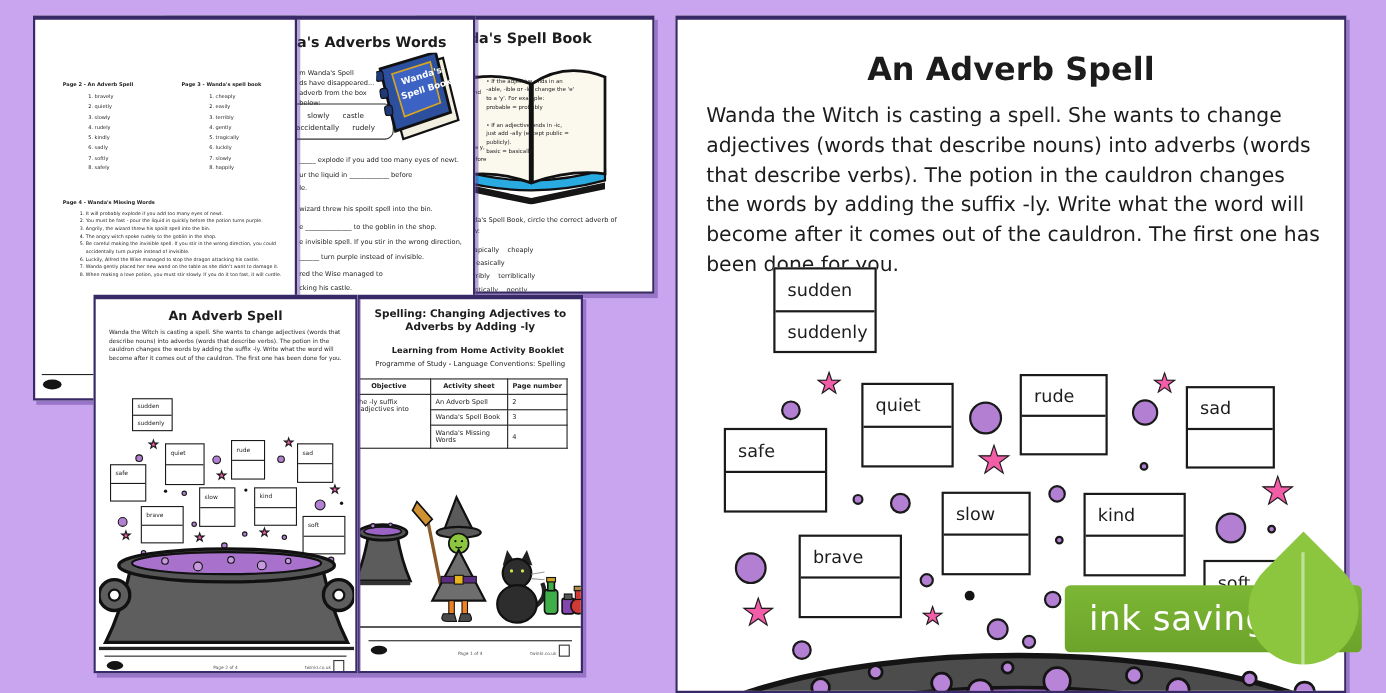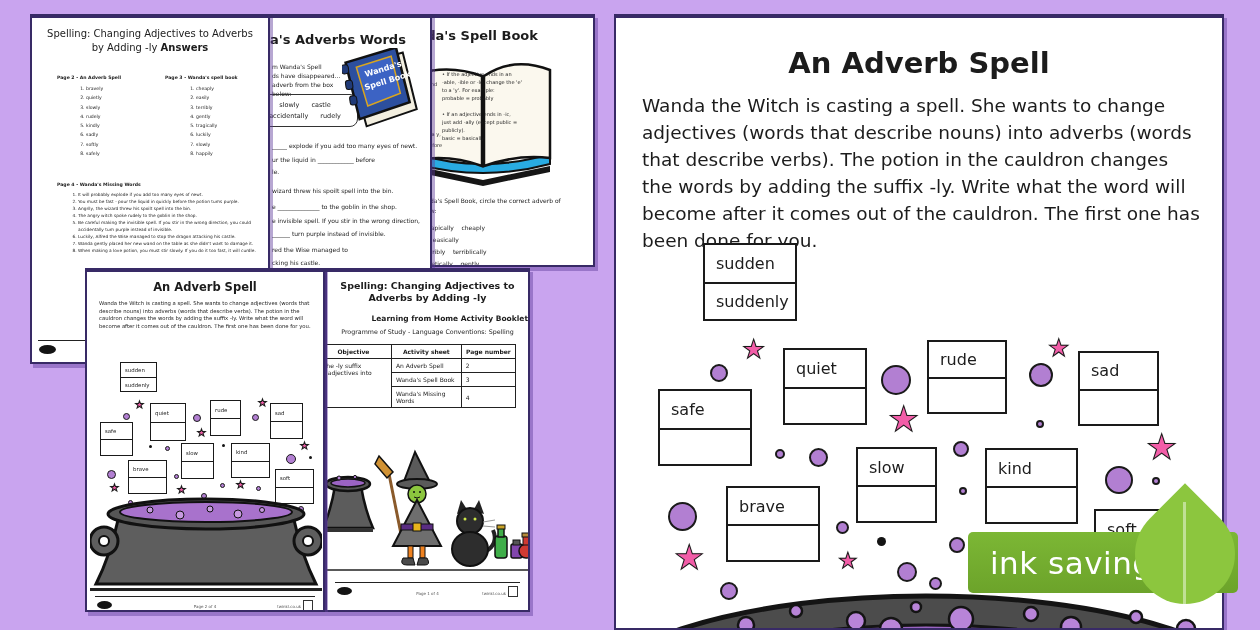--- a/index.html
+++ b/index.html
@@ -39,21 +39,21 @@
   .mw-bank .row{display:flex;justify-content:center;gap:12px;}
   .mw-line{position:absolute;left:120px;font-size:6px;white-space:nowrap;}
   
   .sb-title{position:absolute;font-size:13px;font-weight:700;white-space:nowrap;}
   .bookline{font-size:5px;line-height:8px;min-height:8px;white-space:nowrap;}
   .sb-frag{position:absolute;font-size:5px;white-space:nowrap;}
   .sb-bottom{position:absolute;font-size:6px;line-height:10px;white-space:nowrap;}
   .sb-opt{font-size:6px;line-height:12px;white-space:pre;}
   
   .bc-title{position:absolute;left:4px;right:4px;text-align:center;font-size:9.5px;font-weight:700;line-height:1.3;}
-  .bc-sub{position:absolute;left:0;right:0;text-align:right;font-size:7.5px;font-weight:700;margin-left:14px;}
+  .bc-sub{position:absolute;left:0;right:0;text-align:center;font-size:7.5px;font-weight:700;margin-left:14px;}
   .bc-prog{position:absolute;left:0;right:0;text-align:center;font-size:6.3px;}
   table.bc{position:absolute;border-collapse:collapse;font-size:6px;}
   table.bc th,table.bc td{border:1.5px solid #222;padding:3px 4px;}
   table.bc th{font-weight:700;text-align:center;}
   
   .sheet-title{position:absolute;left:0;right:0;text-align:center;font-weight:700;}
   .sheet-par{position:absolute;line-height:1.46;}
   .pfoot{position:absolute;border-top:1px solid #222;display:flex;align-items:center;}
   .pfoot .c{position:absolute;left:0;right:0;text-align:center;font-size:4px;color:#555;}
   .pfoot .r{position:absolute;right:14px;font-size:4px;color:#555;}
@@ -155,21 +155,20 @@
         <div class="mw-line" style="top: 241px;">cking his castle.</div>
       </div>
     <svg class="abs" style="left:268px;top:220px" width="50" height="48" viewBox="0 0 50 48">
       <path d="M26,2 L14,34 L40,34 Z" fill="#5a5a5a" stroke="#111" stroke-width="2"></path>
       <ellipse cx="27" cy="34" rx="17" ry="4.5" fill="#5a5a5a" stroke="#111" stroke-width="2"></ellipse>
       <circle cx="27" cy="42" r="7" fill="#8cc63e" stroke="#111" stroke-width="1.5"></circle>
     </svg>
   </div>
 
   <div class="page" style="left:30px;top:14px;width:240px;height:350px;z-index:3">
-    <div class="ans-title"><span>Spelling: Changing Adjectives to Adverbs by Adding -ly </span><b>Answers</b></div>
     <div class="ans-h" style="left:25px;top:57px">Page 2 - An Adverb Spell</div>
     <ol class="ans-ol" style="left:42px;top:66px">
         <li>bravely</li>
         <li>quietly</li>
         <li>slowly</li>
         <li>rudely</li>
         <li>kindly</li>
         <li>sadly</li>
         <li>softly</li>
         <li>safely</li>

